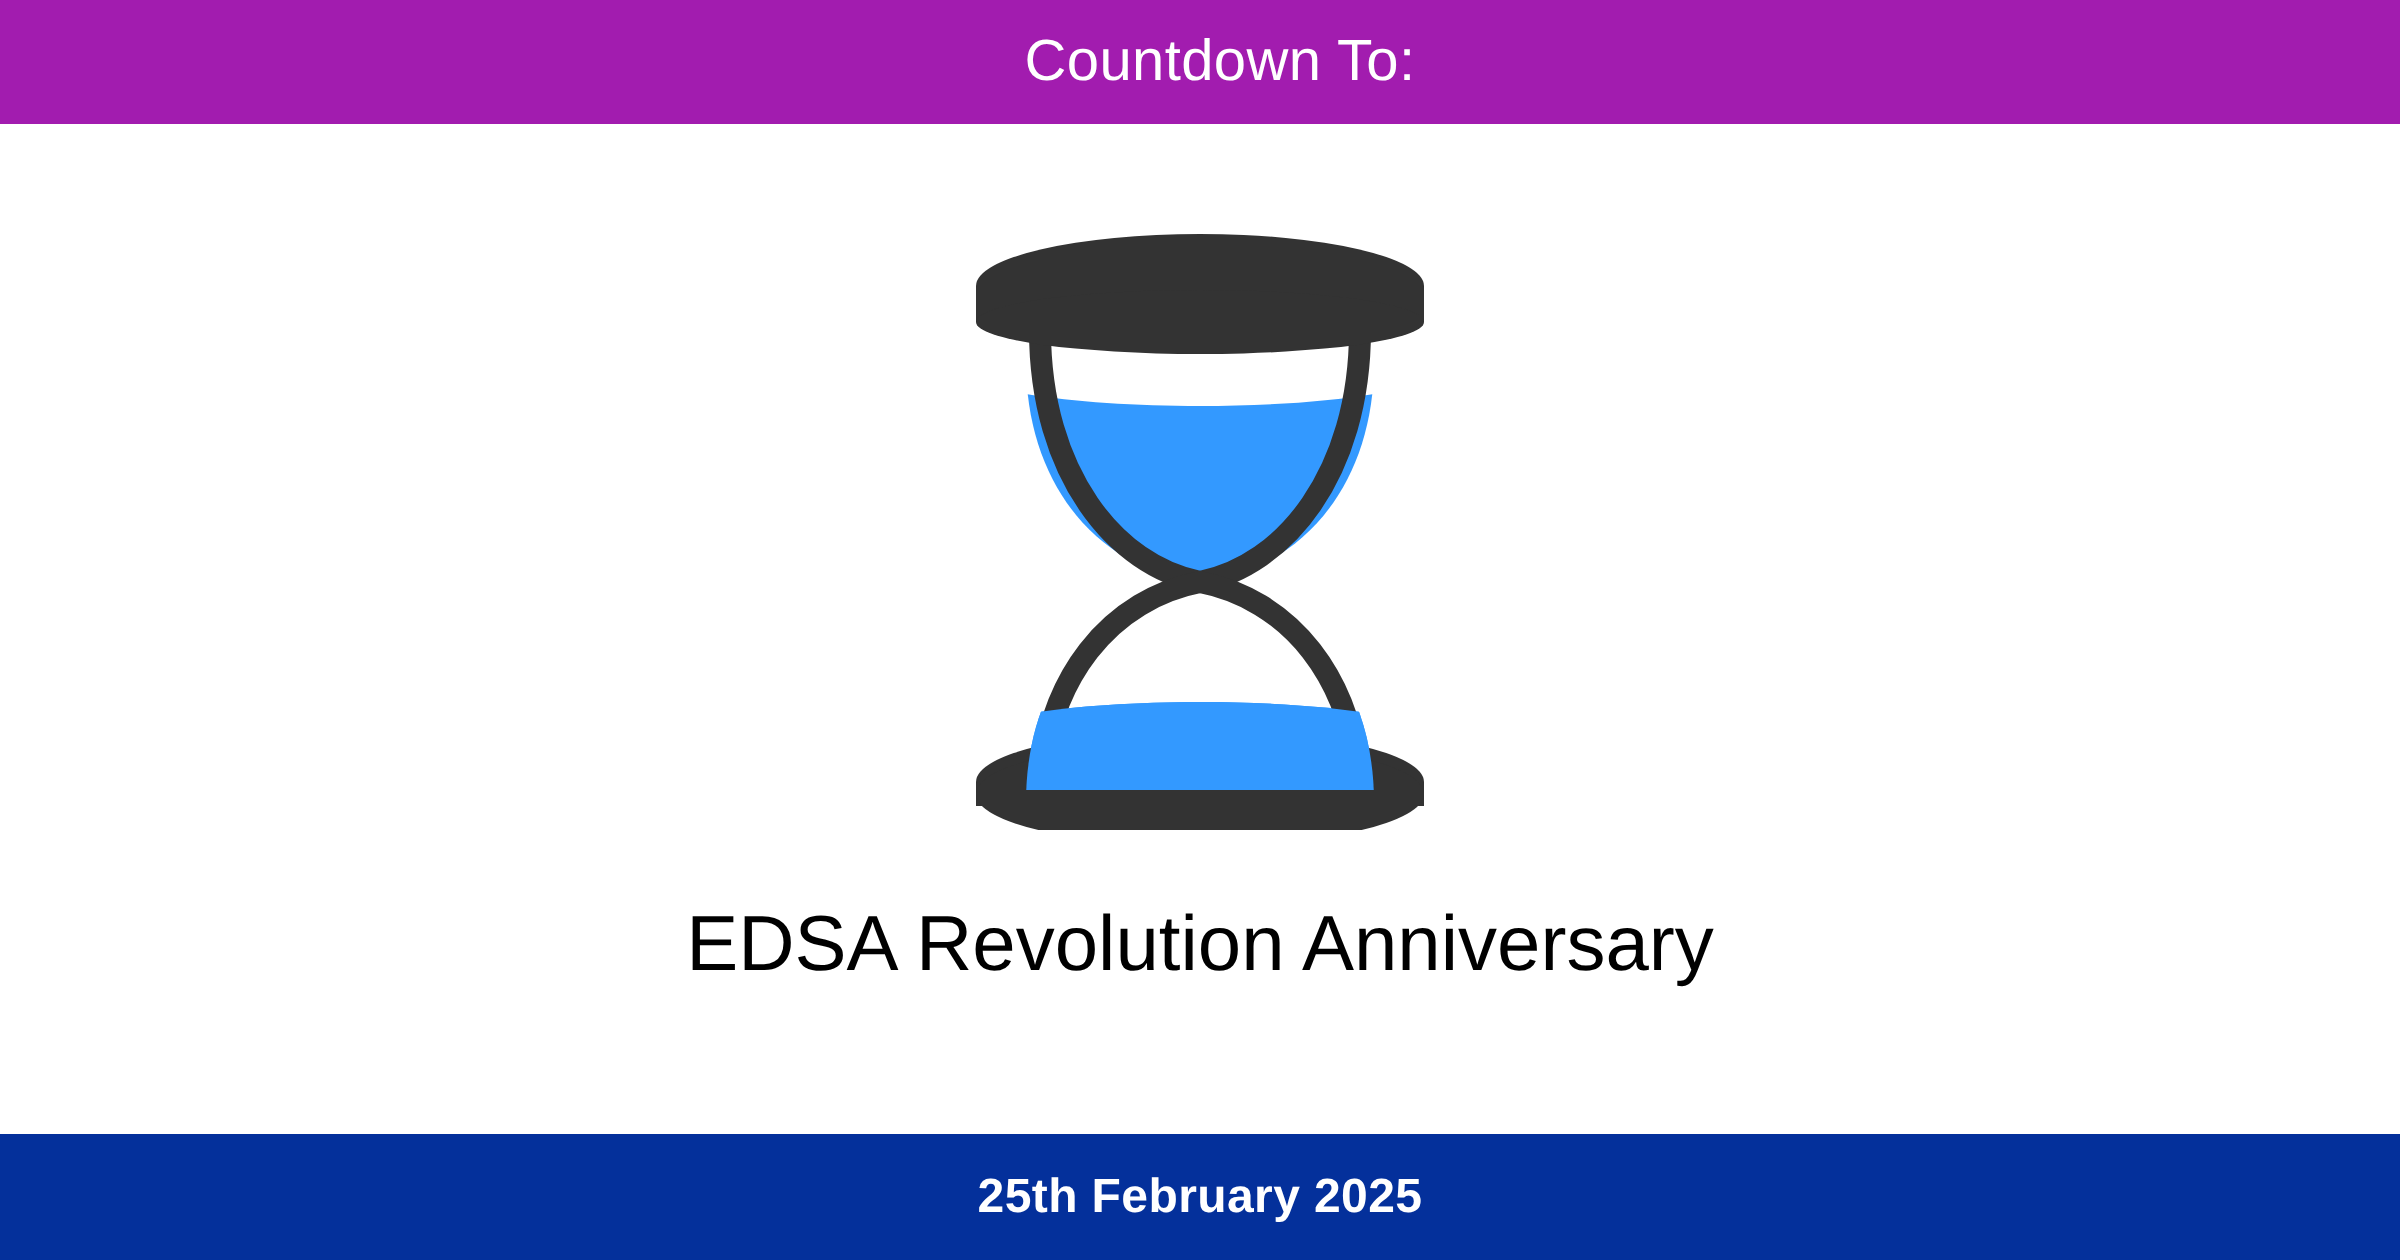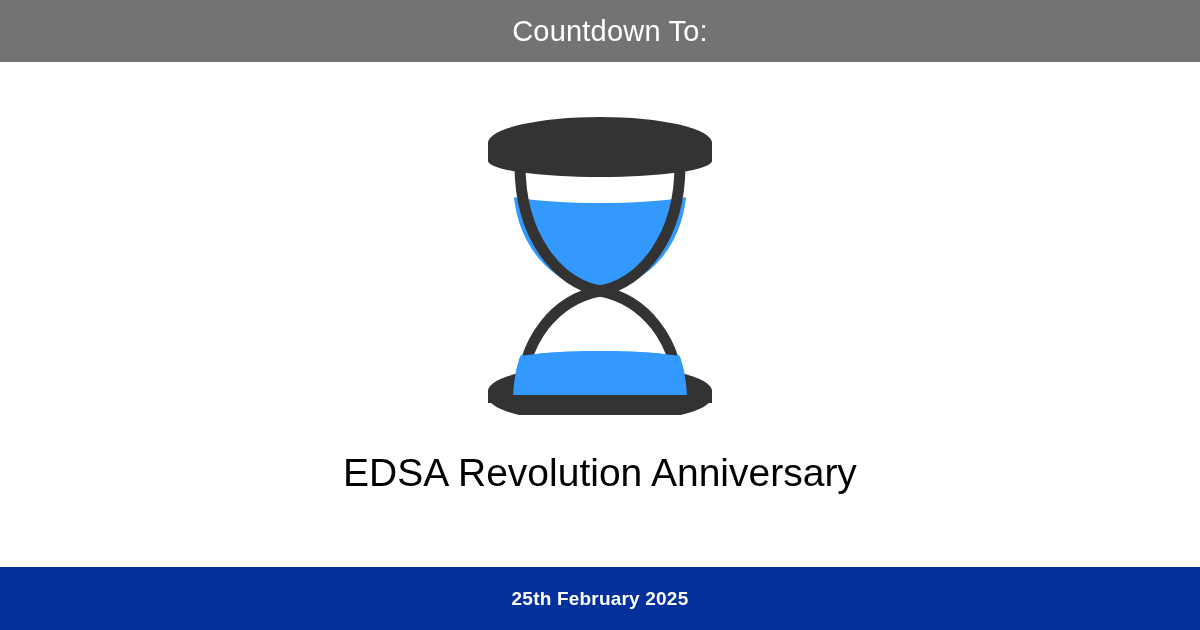--- a/index.html
+++ b/index.html
@@ -16,21 +16,21 @@
   .poster {
     position: relative;
     width: 1200px;
     height: 630px;
     background: #ffffff;
     display: flex;
     flex-direction: column;
   }
   .top-bar {
     height: 62px;
-    background: #737373;
+    background: #a21caf;
     display: flex;
     align-items: center;
     justify-content: center;
     flex: 0 0 62px;
     padding-left: 20px;
   }
   .top-bar-text {
     color: #ffffff;
     font-size: 29px;
     font-weight: 400;
@@ -68,21 +68,21 @@
   .bottom-bar {
     height: 63px;
     background: #04309b;
     display: flex;
     align-items: center;
     justify-content: center;
     flex: 0 0 63px;
   }
   .bottom-bar-text {
     color: #ffffff;
-    font-size: 19px;
+    font-size: 24px;
     font-weight: 700;
     letter-spacing: 0.2px;
     line-height: 1;
   }
 </style>
 </head>
 <body>
 
 <div class="poster">
 

